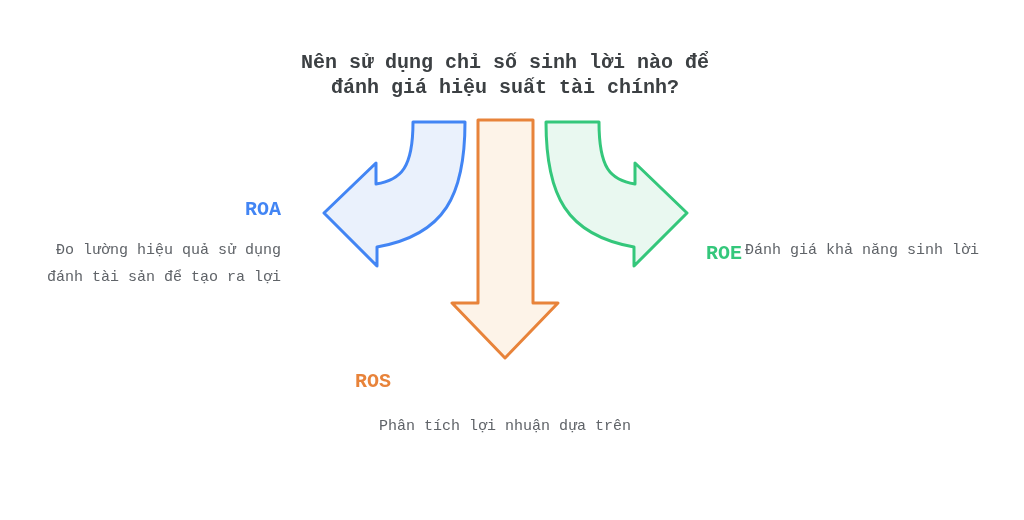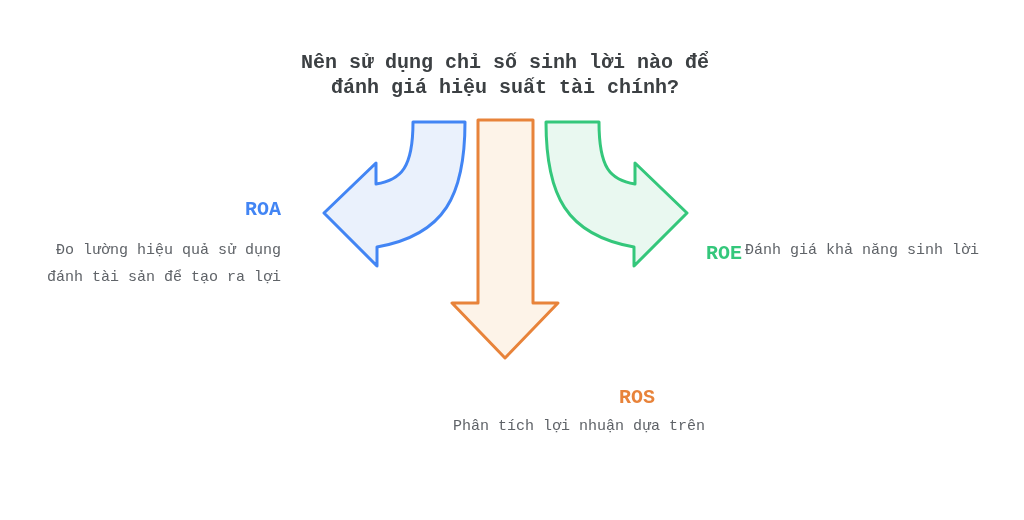--- a/index.html
+++ b/index.html
@@ -25,27 +25,27 @@
   .title{
     position:absolute;left:205px;top:50px;width:600px;
     text-align:center;font-size:20px;font-weight:bold;
     line-height:25px;color:var(--title-text);
   }
   .branch-label{
     position:absolute;font-size:20px;font-weight:bold;line-height:22px;
   }
   .label-roa{right:719px;top:199px;text-align:left;color:var(--roa-accent);}
   .label-roe{left:706px;top:199px;text-align:center;color:var(--roe-accent);margin-top:44px;}
-  .label-ros{left:355px;top:371px;width:300px;text-align:right;color:var(--ros-accent);margin-top:16px;}
+  .label-ros{left:355px;top:371px;width:300px;text-align:left;color:var(--ros-accent);}
   .branch-desc{
     position:absolute;font-size:15px;line-height:27px;color:var(--body-text);
   }
   .desc-roa{right:719px;top:237px;width:300px;text-align:right;}
   .desc-roe{left:706px;top:237px;width:312px;text-align:center;}
-  .desc-ros{left:305px;top:413px;width:400px;text-align:right;}
+  .desc-ros{left:305px;top:413px;width:400px;text-align:center;}
 </style>
 </head>
 <body>
 
 <div class="canvas">
 
   <div class="title">
     <div>Nên sử dụng chỉ số sinh lời nào để</div>
     <div>đánh giá hiệu suất tài chính?</div>
   </div>

